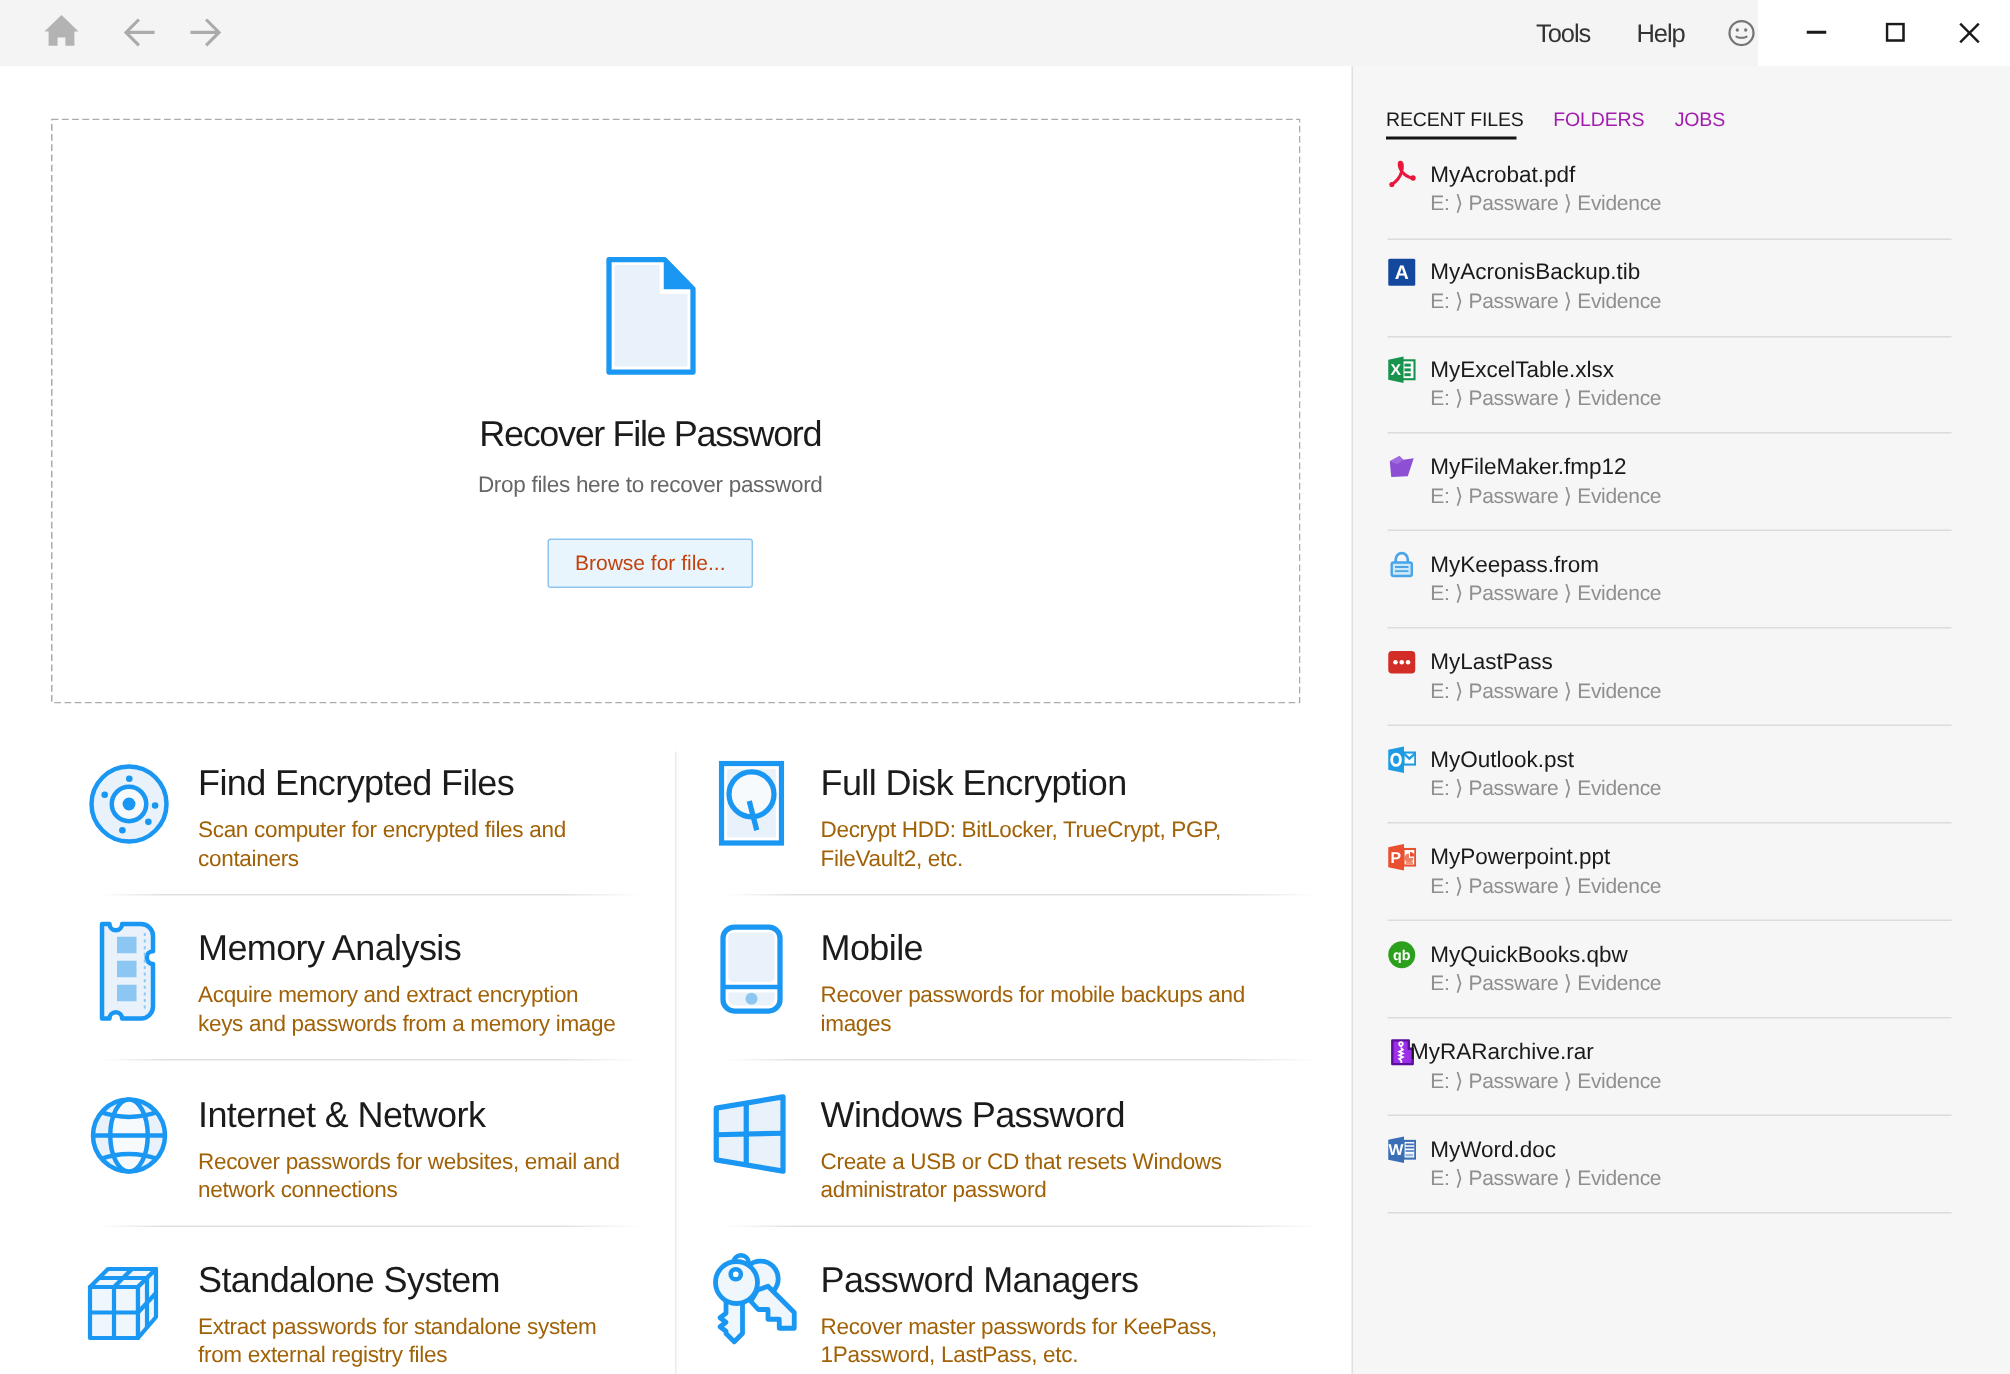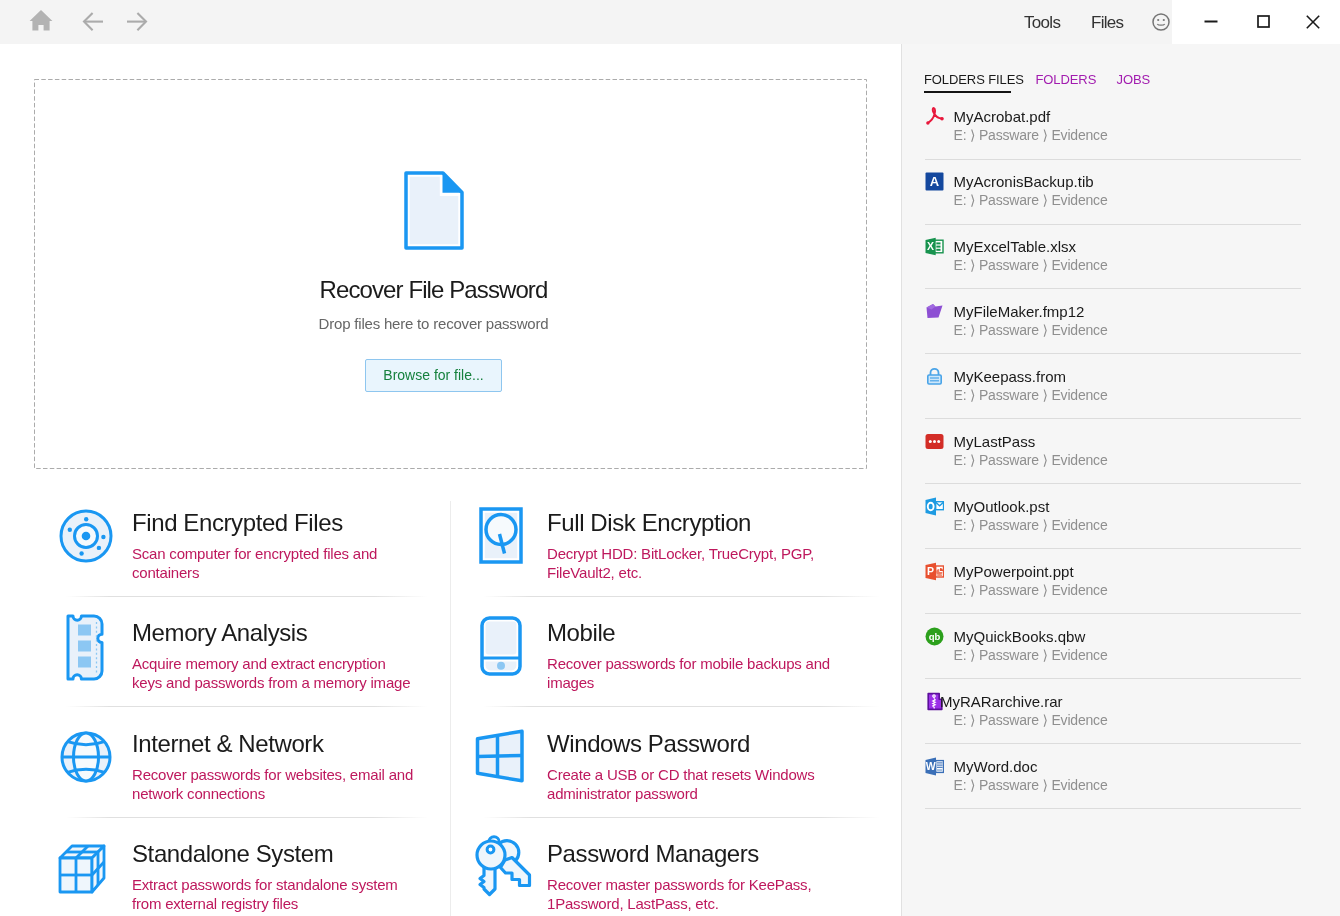--- a/index.html
+++ b/index.html
@@ -15,24 +15,24 @@
   .tab.active { color:#1a1a1a; }
   .tabline { position:absolute; left:21.5px; top:46.5px; width:87px; height:2.8px; background:#141414; }
   .item-title { position:absolute; font-size:15px; color:#1a1a1a; white-space:nowrap; }
   .item-sub { position:absolute; font-size:14px; letter-spacing:-0.2px; color:#8f8f8f; white-space:nowrap; }
   .item-sep { position:absolute; left:22.5px; width:376px; height:1px; background:#dcdcdc; }
   .item-ico { position:absolute; left:23px; width:19px; height:19px; }
   
   #dropzone { position:absolute; left:34px; top:79px; width:833px; height:390px; }
   #dz-title { position:absolute; left:-17px; top:197px; width:833px; text-align:center; font-size:24px; letter-spacing:-0.9px; color:#1b1b1b; }
   #dz-sub { position:absolute; left:-17px; top:236px; width:833px; text-align:center; font-size:15px; letter-spacing:-0.2px; color:#666; }
-  #dz-btn { position:absolute; left:331px; top:280px; width:137px; height:33px; background:#e9f5fd; border:1px solid #8ec6ef; border-radius:2px; font-size:14px; color:#15803d; text-align:center; line-height:31px; }
+  #dz-btn { position:absolute; left:331px; top:280px; width:137px; height:33px; background:#e9f5fd; border:1px solid #8ec6ef; border-radius:2px; font-size:14px; color:#c2410c; text-align:center; line-height:31px; }
   
   .f-title { position:absolute; font-size:24px; letter-spacing:-0.4px; color:#1b1b1b; white-space:nowrap; }
-  .f-desc { position:absolute; font-size:15px; letter-spacing:-0.2px; line-height:18.5px; color:#be185d; }
+  .f-desc { position:absolute; font-size:15px; letter-spacing:-0.2px; line-height:18.5px; color:#a16207; }
   .f-sep { position:absolute; height:1px; }
   .sep1 { left:66px; width:362px; background:linear-gradient(to right,rgba(224,224,224,0),#e0e0e0 12%,#e0e0e0 85%,rgba(224,224,224,0)); }
   .sep2 { left:483px; width:397px; background:linear-gradient(to right,rgba(224,224,224,0),#e0e0e0 12%,#e0e0e0 85%,rgba(224,224,224,0)); }
   #vline { position:absolute; left:450px; top:501px; width:1px; height:415px; background:linear-gradient(to bottom,#ececec,#ececec); }
 </style>
 </head>
 <body>
 
 <div id="topbar">
   <svg class="abs" style="left:29px;top:10px" width="24" height="22" viewBox="0 0 24 22">
@@ -44,21 +44,21 @@
         <path d="M10.6,2 L2,10.6 L10.6,19.2"></path>
     </g>
   </svg>
   <svg class="abs" style="left:126px;top:11px" width="22" height="21" viewBox="0 0 22 21">
     <g stroke="#ababab" stroke-width="2.1" fill="none">
       <path d="M1,10.6 L19.4,10.6"></path>
         <path d="M11.4,2 L20,10.6 L11.4,19.2"></path>
     </g>
   </svg>
   <div class="menu" style="left:1024px;">Tools</div>
-  <div class="menu" style="left:1091px;">Files</div>
+  <div class="menu" style="left:1091px;">Help</div>
   <svg class="abs" style="left:1152px;top:13px" width="18" height="18" viewBox="0 0 18 18">
     <circle cx="9" cy="9" r="8" fill="none" stroke="#757575" stroke-width="1.5"></circle>
     <circle cx="6.2" cy="7" r="1.1" fill="#757575"></circle>
       <circle cx="11.8" cy="7" r="1.1" fill="#757575"></circle>
     <path d="M5.3,11 C6.2,12.6 11.8,12.6 12.7,11" fill="none" stroke="#757575" stroke-width="1.3"></path>
   </svg>
   <svg class="abs" style="left:1204px;top:20px" width="14" height="4" viewBox="0 0 14 4">
       <line x1="0.5" y1="1.5" x2="13.5" y2="1.5" stroke="#1a1a1a" stroke-width="2"></line>
     </svg>
   <svg class="abs" style="left:1257px;top:15px" width="13" height="13" viewBox="0 0 13 13">
@@ -182,21 +182,21 @@
   <div class="f-sep sep1" style="top:596px"></div>
   <div class="f-sep sep2" style="top:596px"></div>
   <div class="f-sep sep1" style="top:706px"></div>
   <div class="f-sep sep2" style="top:706px"></div>
   <div class="f-sep sep1" style="top:817px"></div>
   <div class="f-sep sep2" style="top:817px"></div>
 </div>
 <div id="vline"></div>
 
 <div id="sidebar">
-  <div class="tab active" style="left:22px;">FOLDERS FILES</div>
+  <div class="tab active" style="left:22px;">RECENT FILES</div>
   <div class="tab" style="left:133.5px;">FOLDERS</div>
   <div class="tab" style="left:214.5px;">JOBS</div>
   <div class="tabline"></div>
   <div id="list">
 
   <svg class="item-ico" style="top:63px" viewBox="0 0 19 19">
     <path d="M2.8,16 C6,14 8.6,10.5 9.4,7.5 C10.1,4.9 10.1,1.6 8.9,1.1 C7.7,0.7 7.4,2.9 8.4,5.2 C9.7,8.2 13,11.6 17.2,11.6" fill="none" stroke="#e8183c" stroke-width="2" stroke-linecap="round"></path>
     <circle cx="2.9" cy="16" r="1.7" fill="#e8183c"></circle>
         <circle cx="17" cy="11.7" r="1.8" fill="#e8183c"></circle>
   </svg>

